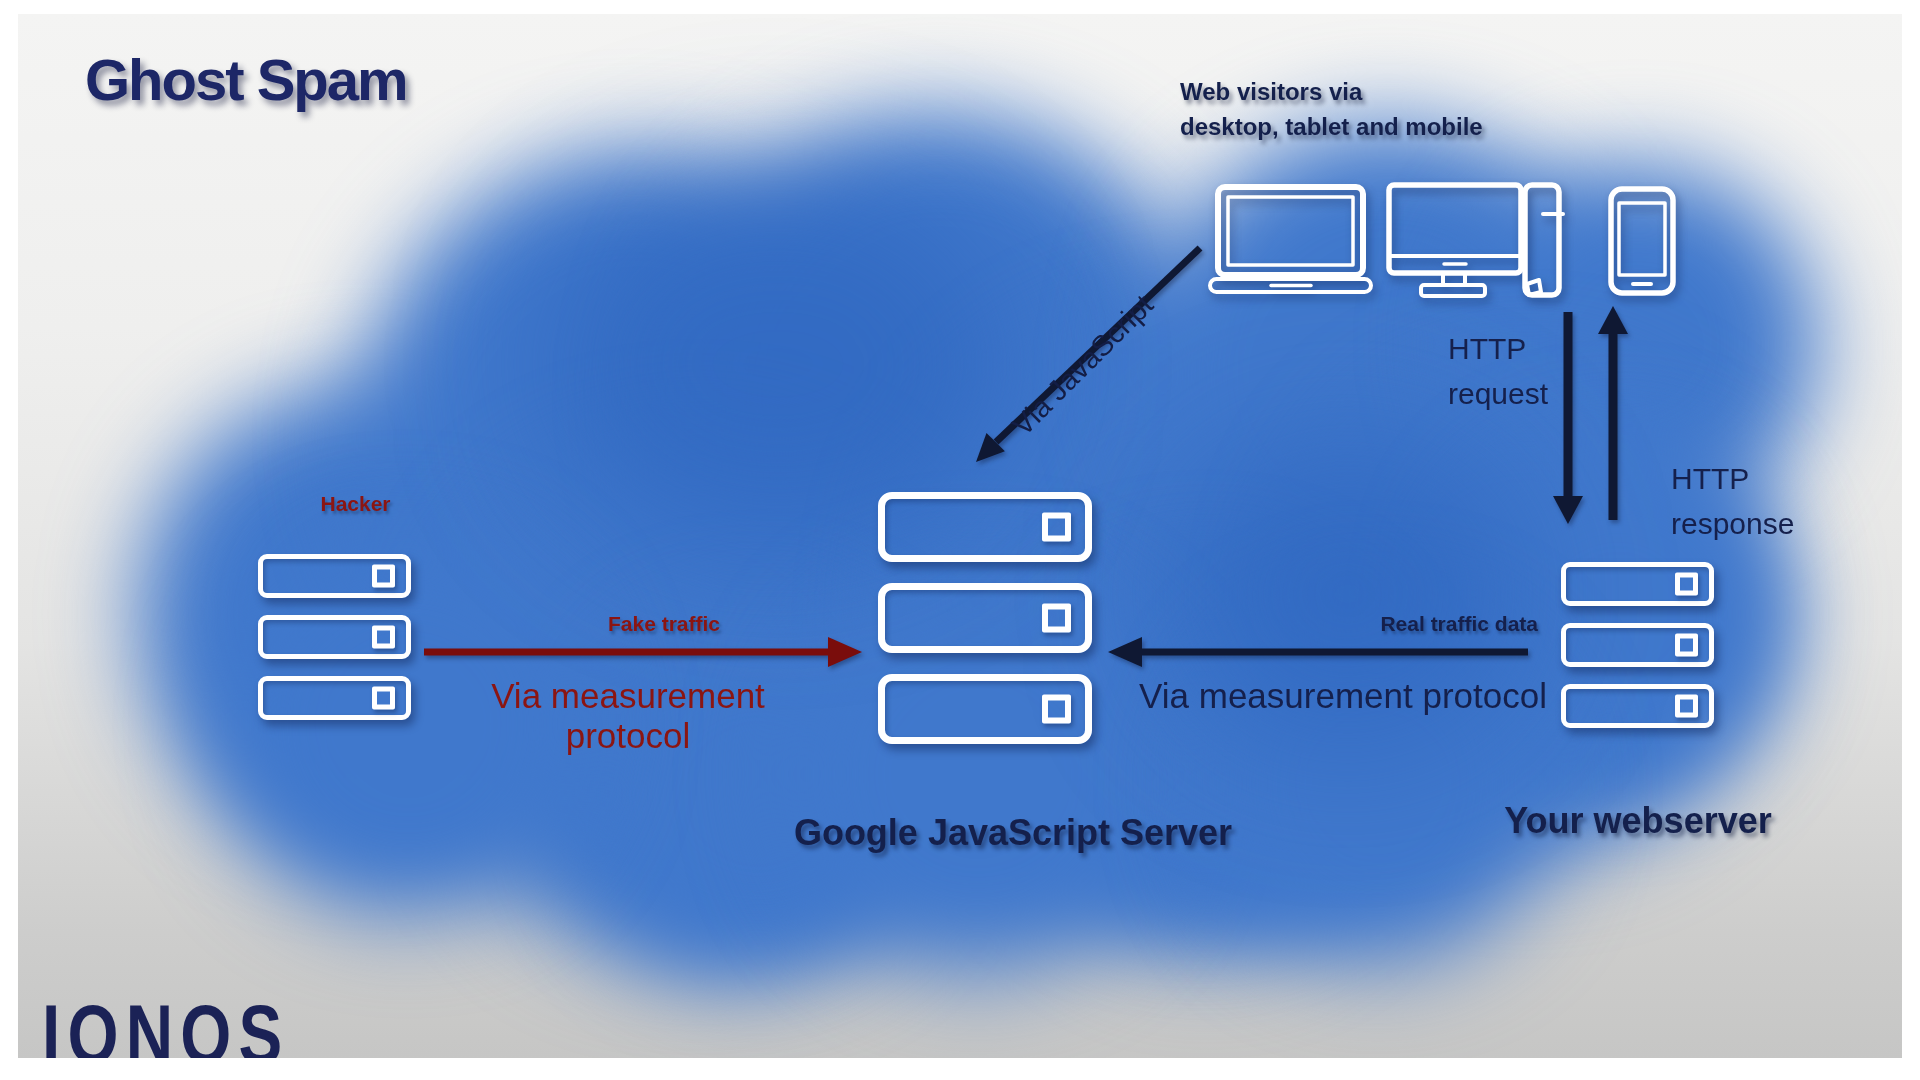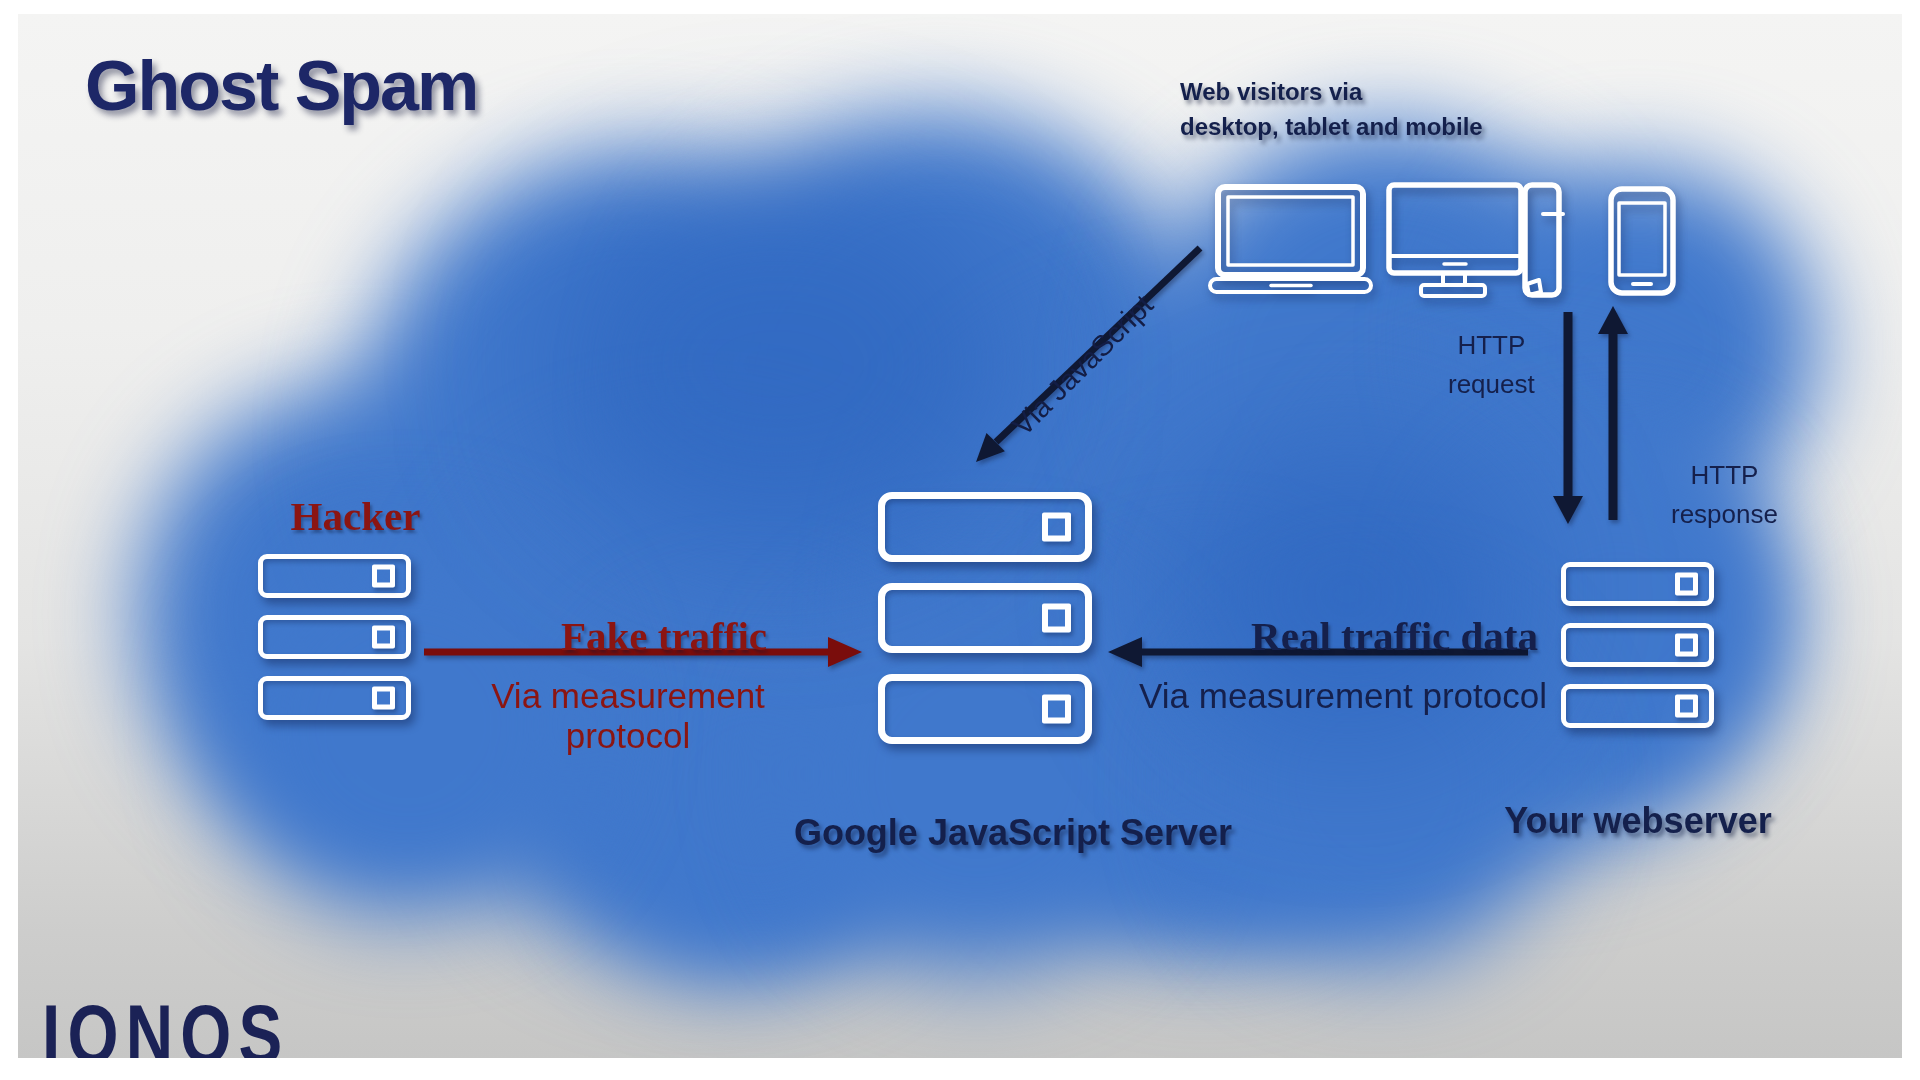--- a/index.html
+++ b/index.html
@@ -7,28 +7,28 @@
           font-family:"Liberation Sans",sans-serif;}
   .frame{position:absolute;left:18px;top:14px;right:18px;bottom:22px;overflow:hidden;
          background:linear-gradient(180deg,#f4f4f3 0%,#efefee 30%,#e4e4e3 60%,#cdcdcc 88%,#c6c6c5 100%);}
   
   .cloud{position:absolute;inset:0;}
   .puff{position:absolute;border-radius:50%;background:#4078cc;filter:blur(45px);}
   .puff.dark{background:rgba(40,96,188,0.55);filter:blur(70px);}
   
   .t{position:absolute;}
   .preline{white-space:pre-line;}
-  .title{font-size:70px;font-weight:bold;color:#1d2767;letter-spacing:-2px;
+  .title{font-size:58px;font-weight:bold;color:#1d2767;letter-spacing:-2px;
          text-shadow:4px 5px 6px rgba(20,25,60,0.45);}
   .node-label{font-weight:bold;color:#14204c;text-shadow:3px 4px 4px rgba(10,20,50,0.45);}
   .navy{color:#15204c;}
   .red{color:#8b1512;}
-  .flow-label{font-size:41px;font-weight:bold;text-shadow:2px 3px 3px rgba(10,20,50,0.35);font-family:Liberation Serif, serif;}
+  .flow-label{font-size:21px;font-weight:bold;text-shadow:2px 3px 3px rgba(10,20,50,0.35);}
   .flow-sub{font-size:35px;font-weight:normal;}
-  .http-label{font-size:26px;color:#15204c;line-height:1.5;text-align:center;}
+  .http-label{font-size:30px;color:#15204c;line-height:1.5;}
   .viajs{font-size:29px;color:#131d45;transform:rotate(-45deg);}
   
   .server-stack{position:absolute;display:flex;flex-direction:column;}
   .srv{position:relative;border:7px solid #fff;border-radius:14px;width:200px;height:56px;
        margin-bottom:21px;box-shadow:4px 6px 8px rgba(10,25,70,0.40),inset 2px 3px 5px rgba(10,25,70,0.30);}
   .srv:last-child{margin-bottom:0;}
   .srv .sq{position:absolute;right:14px;top:50%;transform:translateY(-50%);
            width:17px;height:17px;border:6px solid #fff;border-radius:2px;
            box-shadow:2px 3px 4px rgba(10,25,70,0.35);}
   .server-stack.small .srv{width:143px;height:34px;border-width:5px;border-radius:9px;margin-bottom:17px;}

